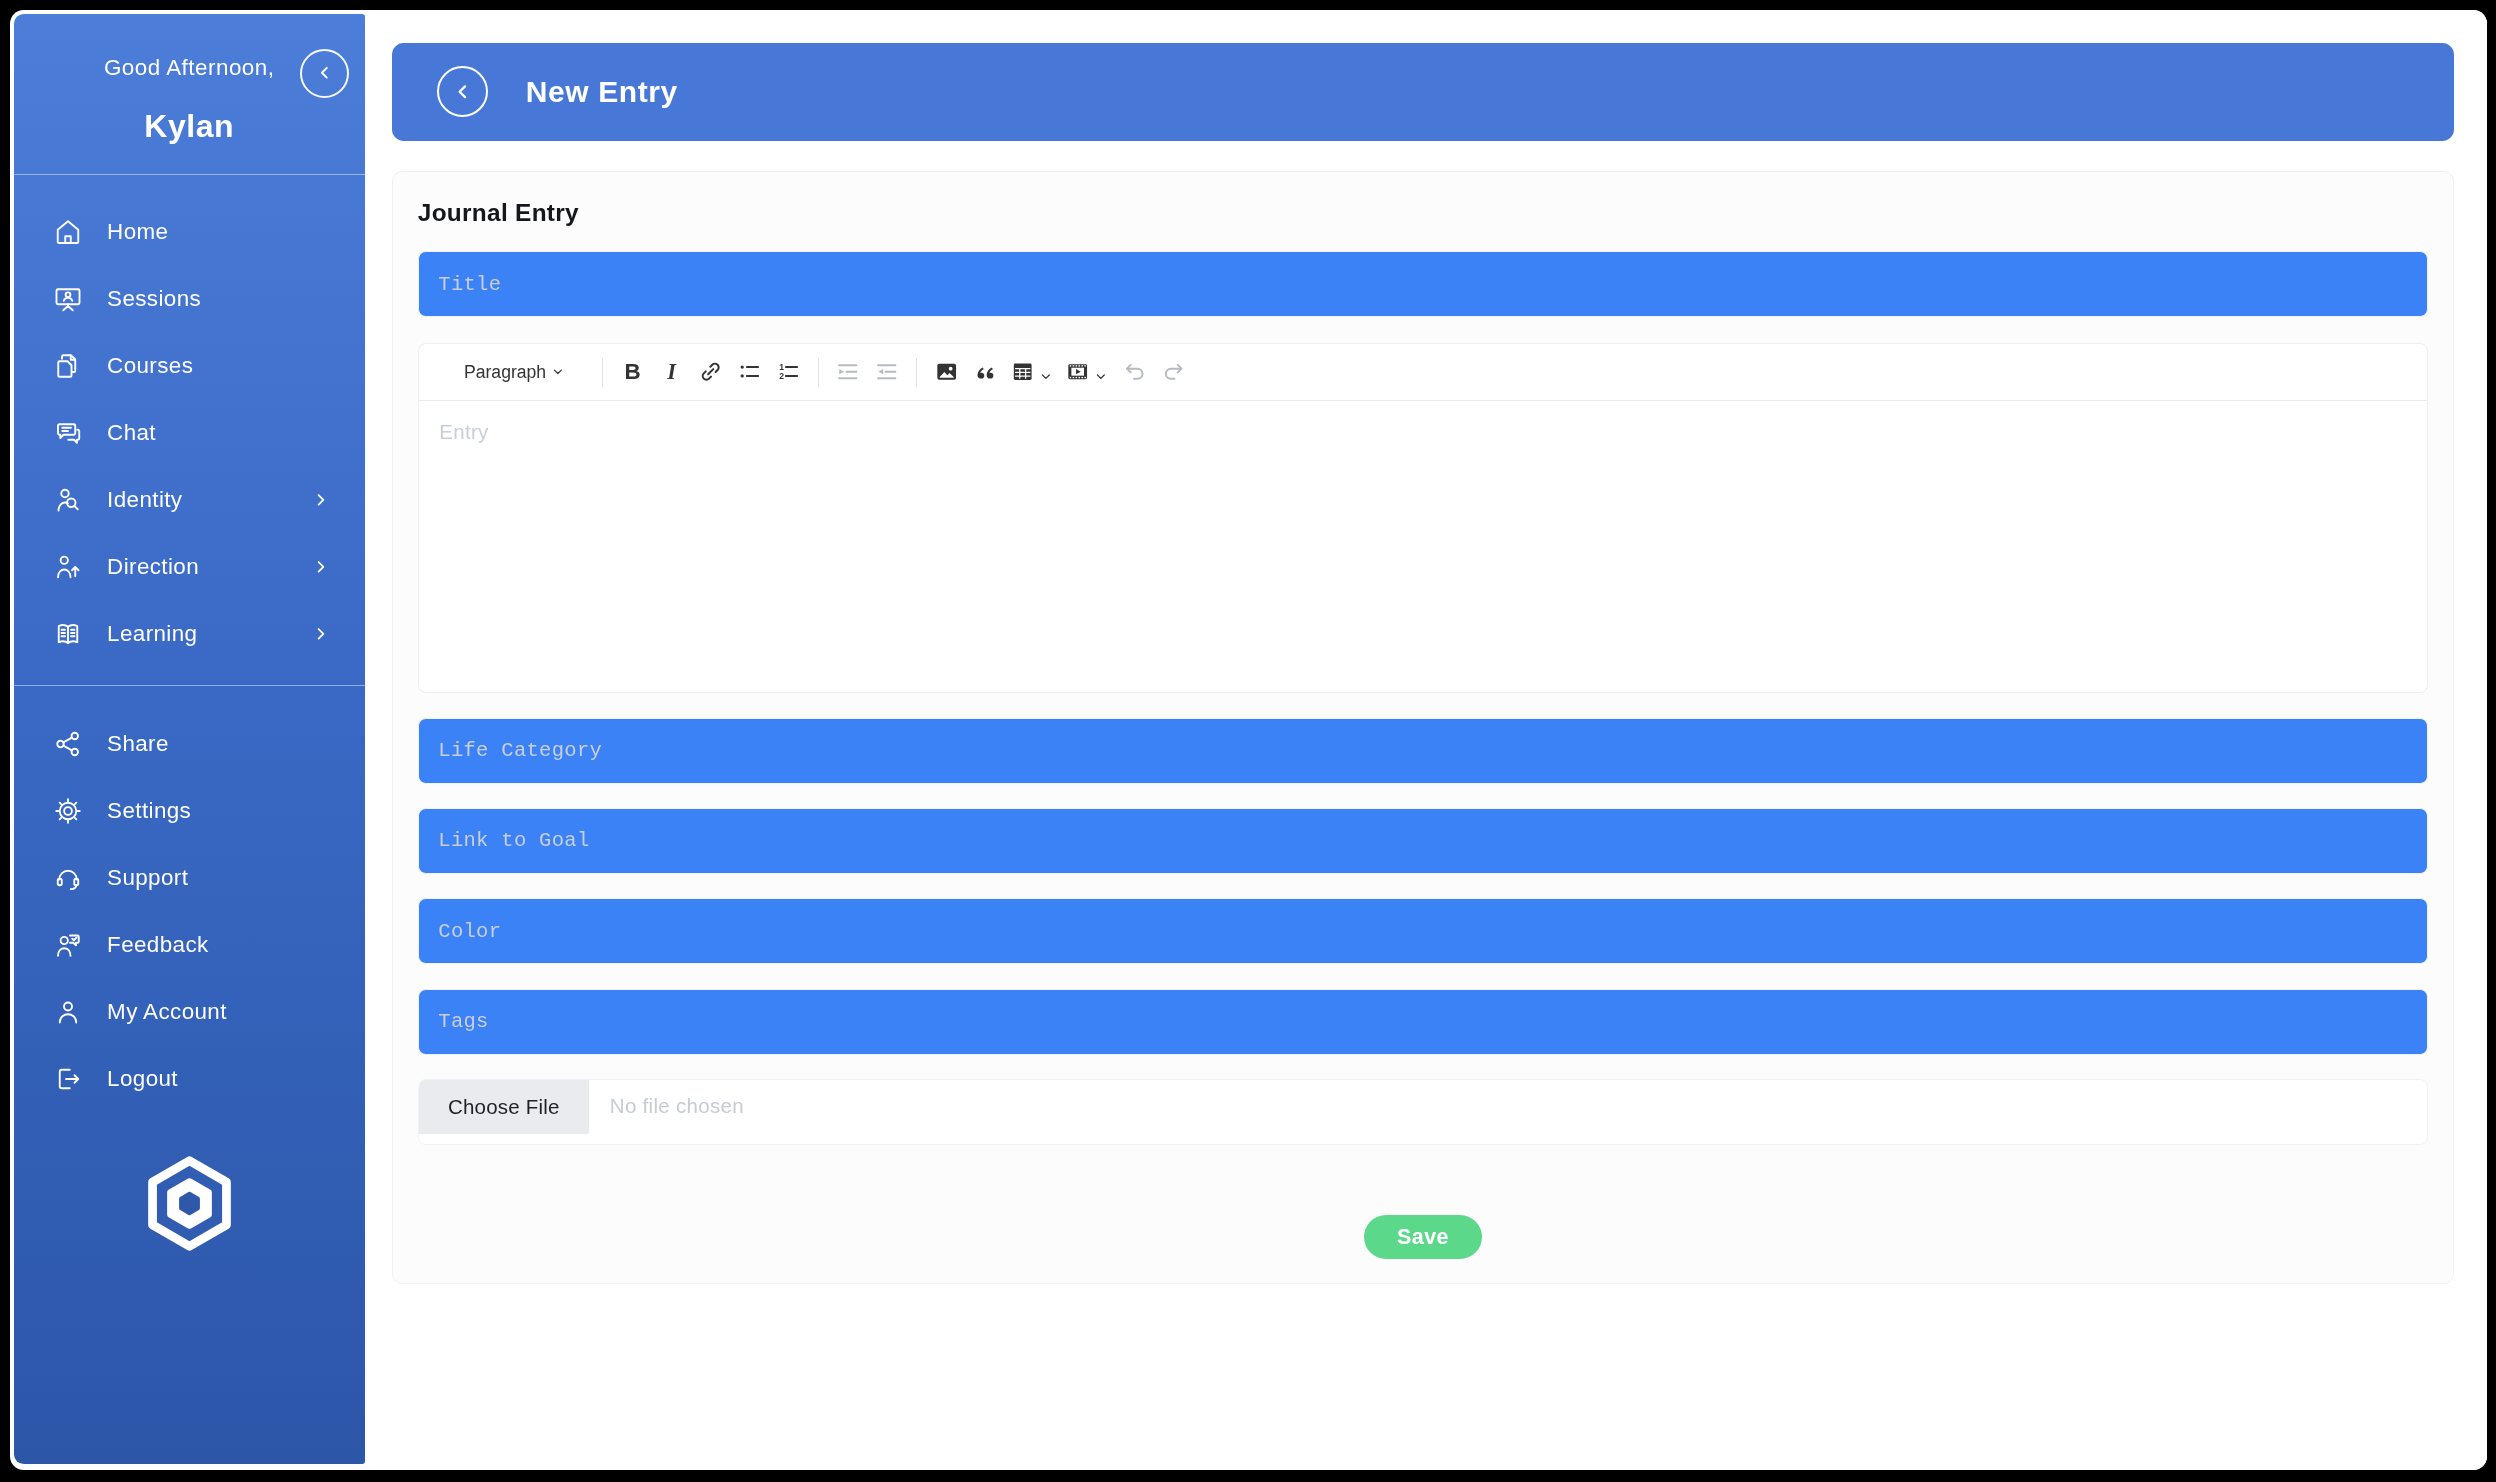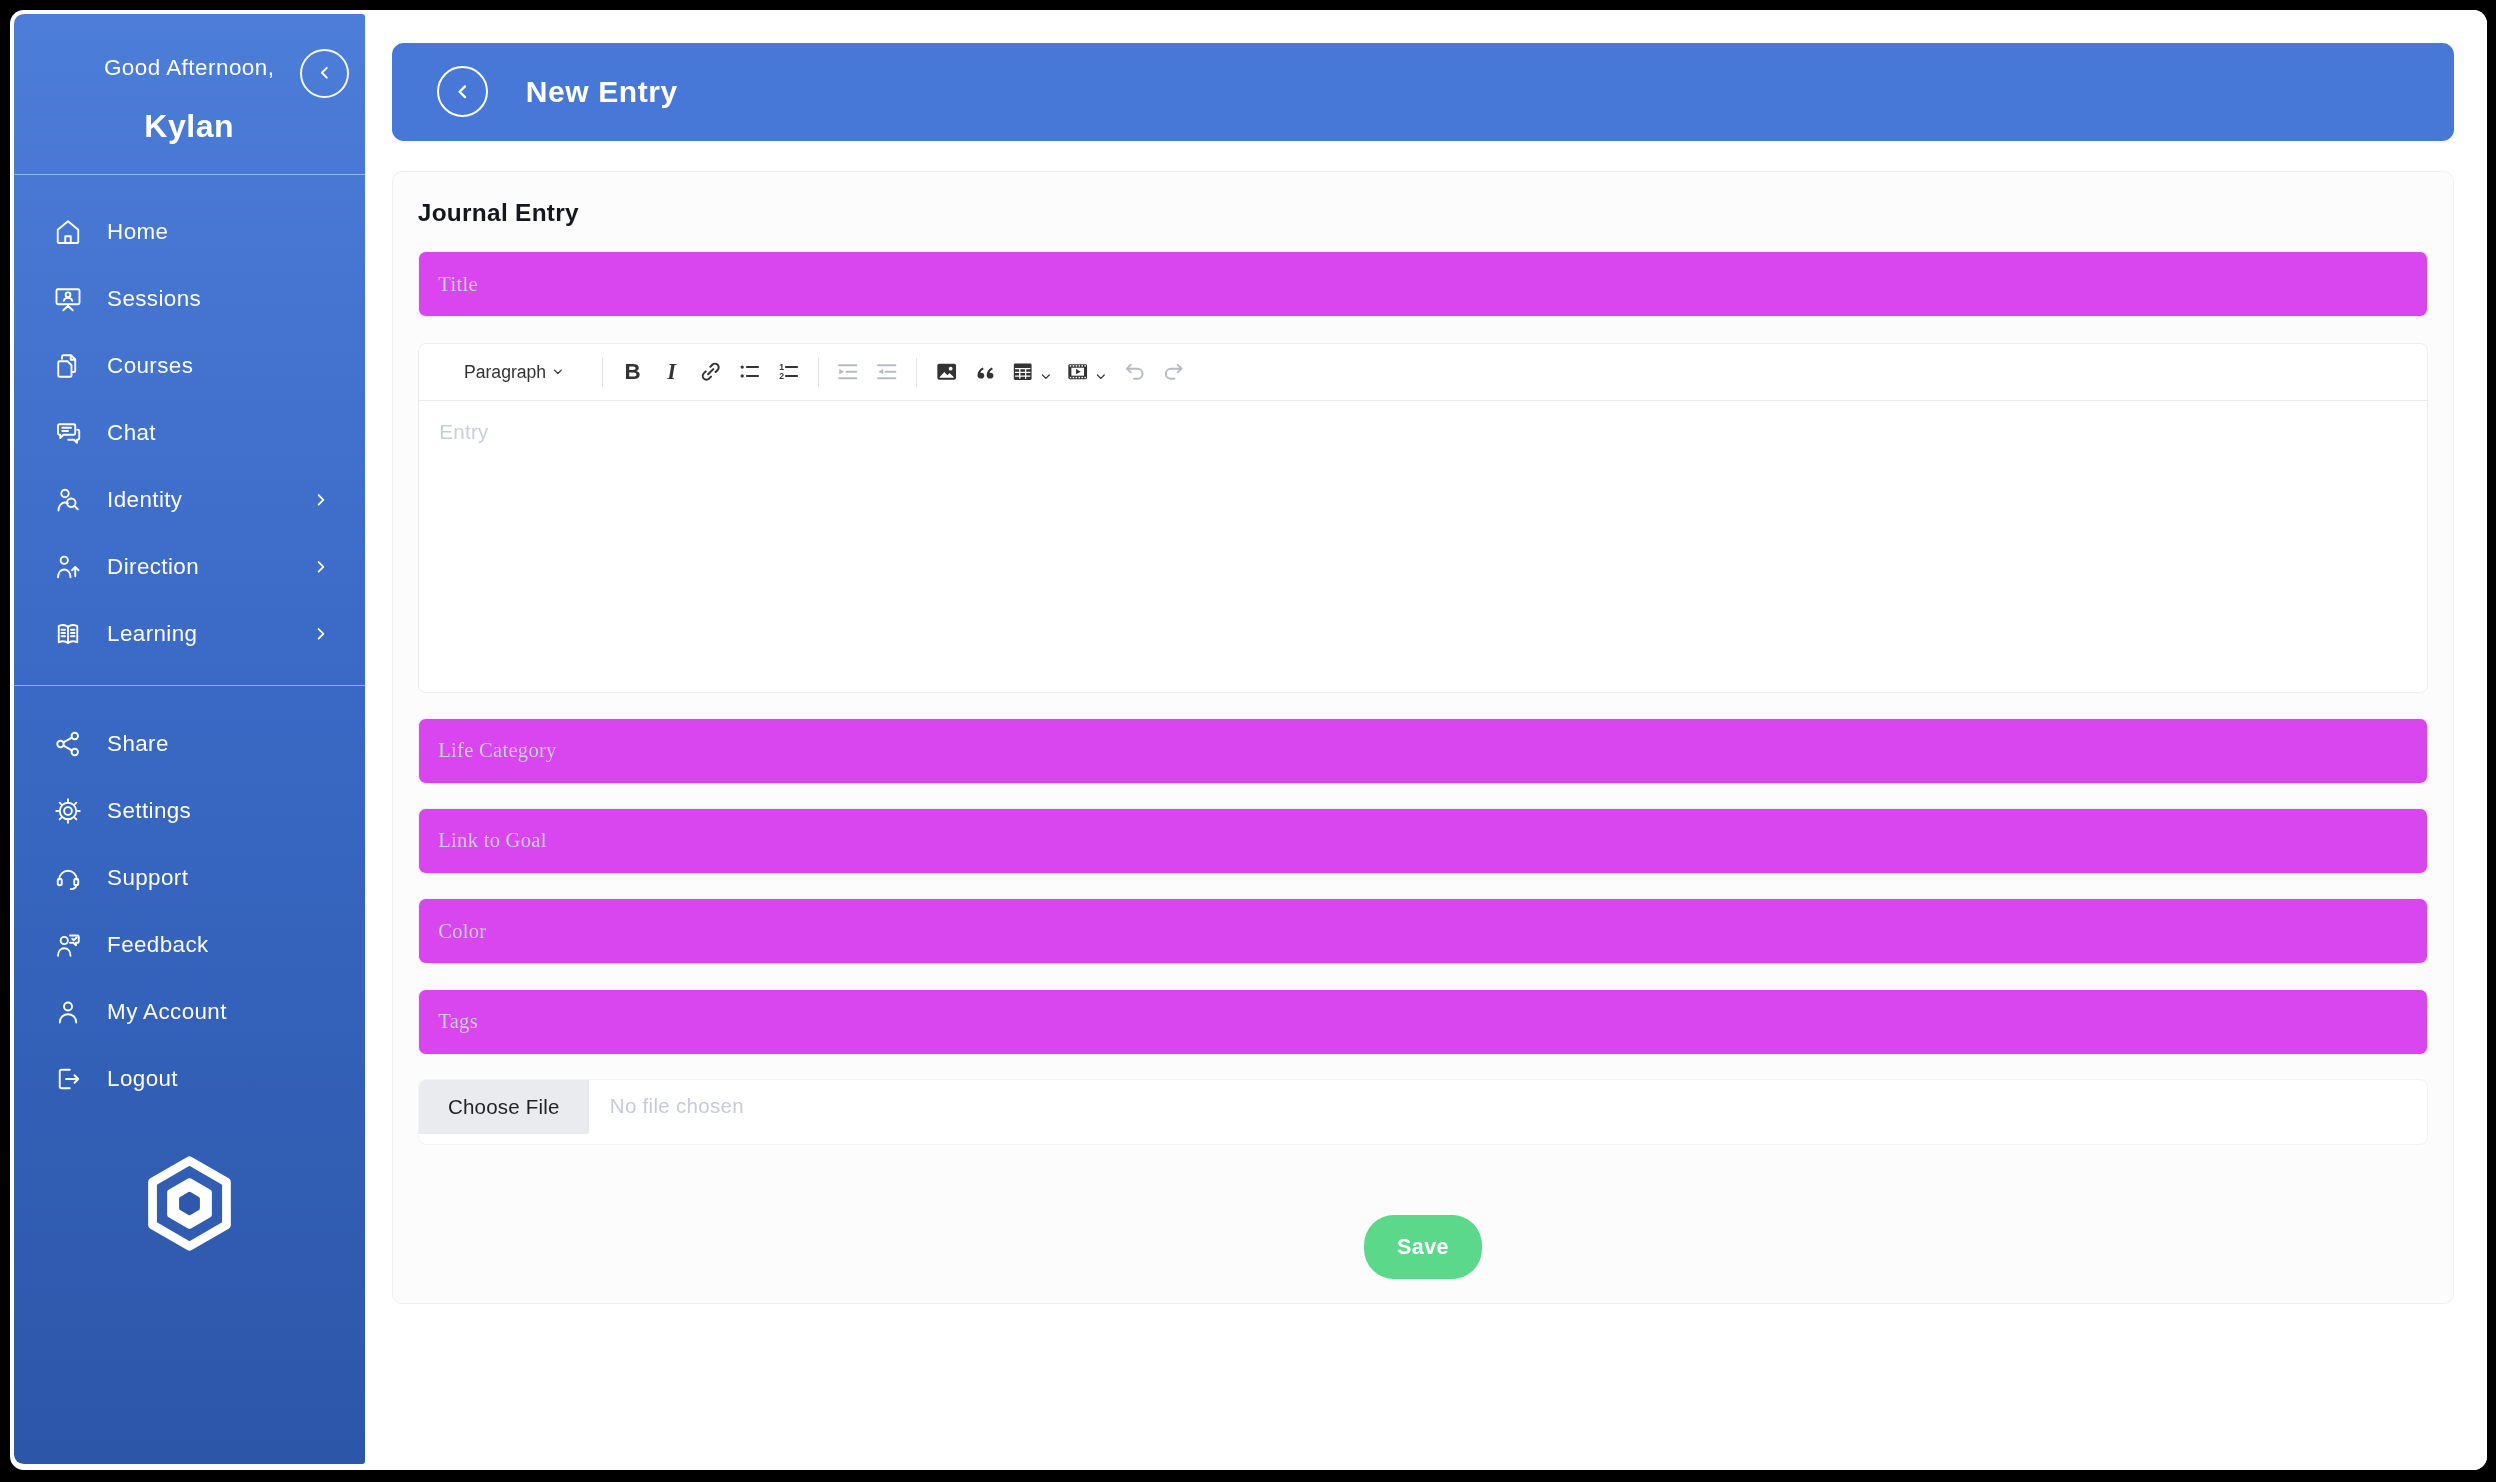--- a/index.html
+++ b/index.html
@@ -63,23 +63,23 @@
   .card {
     margin:30px 33px 0 27px;
     background:#fcfcfd;
     border:1px solid #f0f0f2; border-radius:9.8px;
     padding:27px 25px 23.4px;
   }
   .section-label { font-size:24.4px; font-weight:600; color:#14171c; letter-spacing:0.3px; }
 
   .field {
     width:100%; height:66px; margin-top:24.4px;
-    background:#d946ef; border:1.5px solid #f1f2f5; border-radius:7.8px;
+    background:#3b82f6; border:1.5px solid #f1f2f5; border-radius:7.8px;
     padding:0 19.5px; font-size:20.5px; color:#333; letter-spacing:0.3px;
-    font-family:Liberation Serif, serif;
+    font-family:Liberation Mono, monospace;
     outline:none; display:block;
   }
   .field::placeholder { color:#c9ced8; opacity:1; }
 
   
   .editor { margin-top:26px; border:1.5px solid #eeeef1; border-radius:7.8px; background:#fff; }
   .ed-toolbar {
     height:57px; display:flex; align-items:center;
     padding:0 15.6px; border-bottom:1px solid #ebebee;
   }
@@ -115,21 +115,21 @@
     font-size:20.5px; color:#1e2126; letter-spacing:0.2px; cursor:pointer;
     font-family:"Liberation Sans","DejaVu Sans",sans-serif;
   }
   .file-status {
     position:absolute; left:191px; top:26px; transform:translateY(-50%);
     font-size:20.5px; color:#c6cbd4; letter-spacing:0.3px; margin-top:0;text-align:right;
   }
 
   .save-row { display:flex; justify-content:center; margin-top:70px; }
   .save-btn {
-    min-width:117px; height:64px; padding:0 33px;
+    min-width:117px; height:44px; padding:0 33px;
     background:#5bd88a; color:#fff; border:none; border-radius:30px;
     font-size:21.5px; font-weight:700; letter-spacing:0.4px; cursor:pointer;
     font-family:"Liberation Sans","DejaVu Sans",sans-serif;
   }
 </style>
 </head>
 <body>
 
 <div class="window">
 

